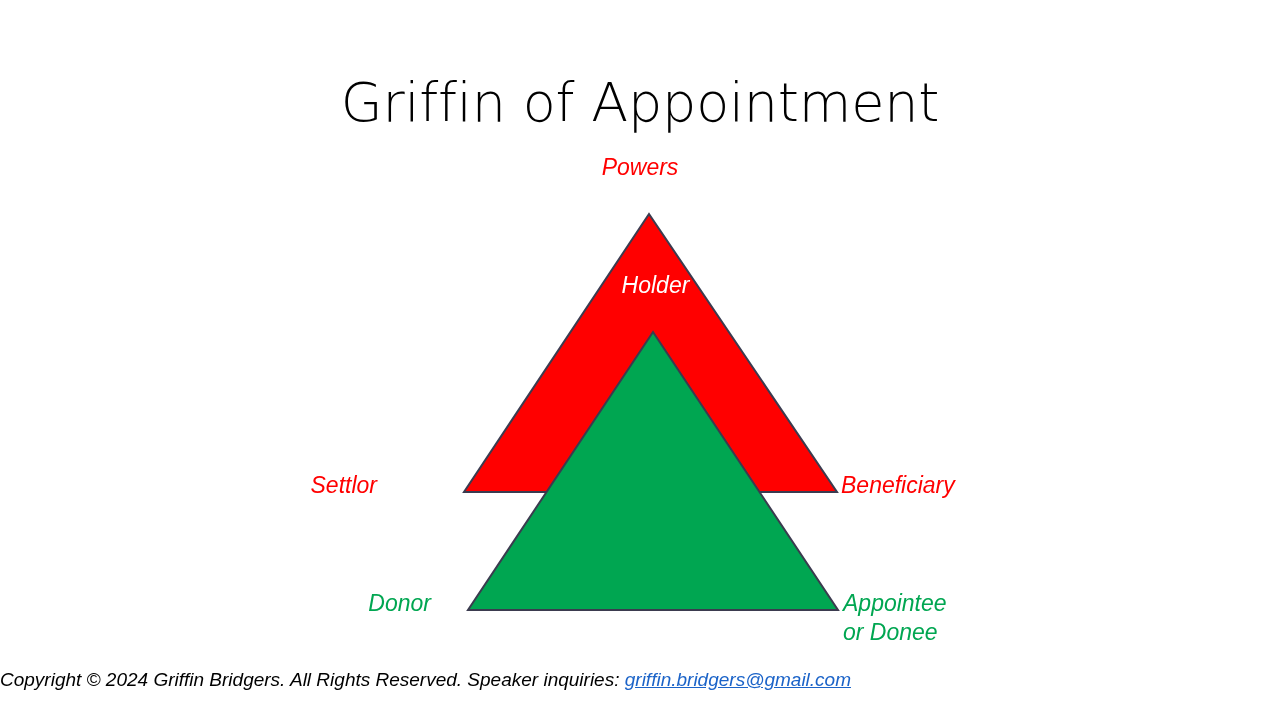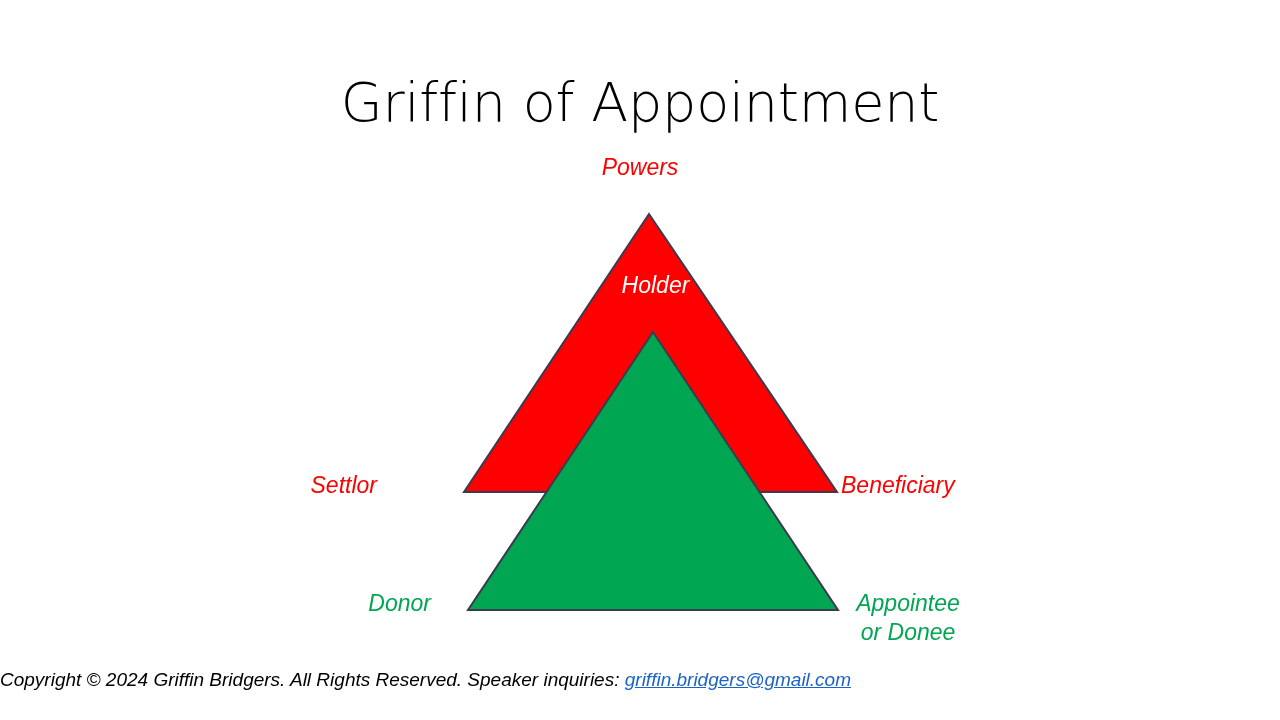--- a/index.html
+++ b/index.html
@@ -89,21 +89,21 @@
     text-align: left;
   }
   #label-donor {
     right: 849px;
     top: 589px;
     text-align: center;
   }
   #label-appointee {
     left: 843px;
     top: 589px;
-    text-align: center;
+    text-align: left;
     white-space: normal;
     width: 130px;
     line-height: 29px;
   }
 
   
   #footer {
     position: absolute;
     left: 0;
     top: 667px;

